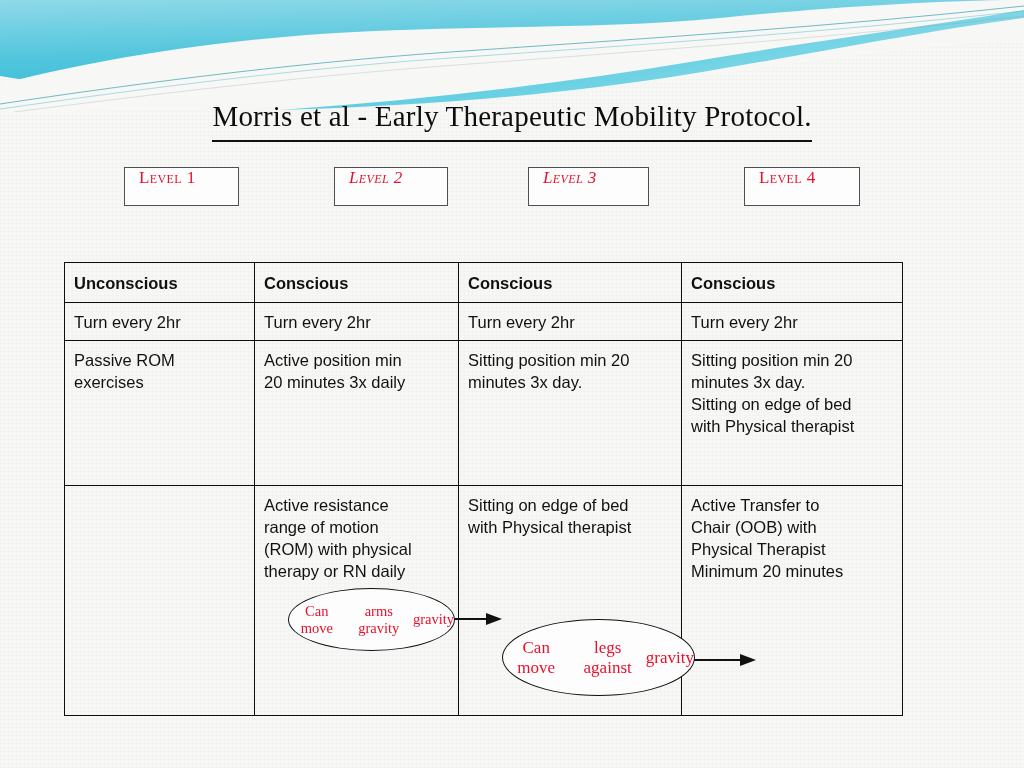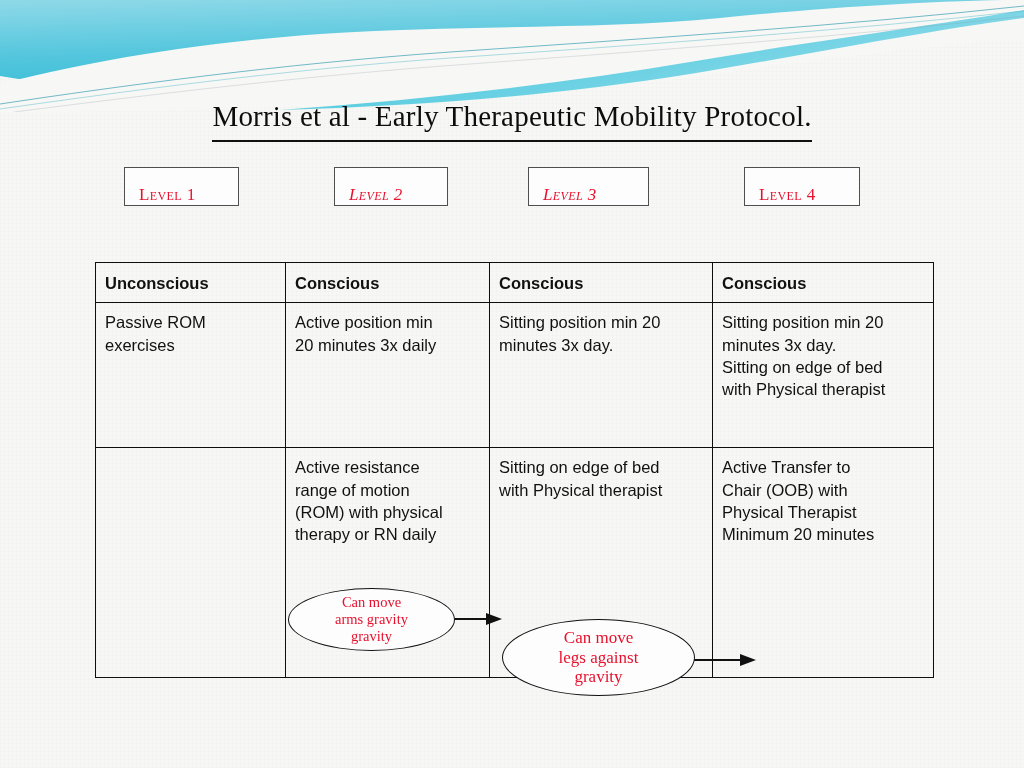--- a/index.html
+++ b/index.html
@@ -60,33 +60,33 @@
     position: absolute;
     box-sizing: border-box;
     border: 1.5px solid #4f4f4f;
     background: #fdfdfd;
     color: #e8112d;
     font-family: "Liberation Serif", serif;
     font-size: 17px;
     font-variant: small-caps;
     letter-spacing: 0.4px;
     display: flex;
-    align-items: flex-end;
+    align-items: flex-start;
     height: 39px;
     padding-left: 14px;
   }
   #level-1 { left: 124px; top: 167px; width: 115px; }
   #level-2 { left: 334px; top: 167px; width: 114px; font-style: italic; }
   #level-3 { left: 528px; top: 167px; width: 121px; font-style: italic; }
   #level-4 { left: 744px; top: 167px; width: 116px; }
 
   
   #protocol-table {
     position: absolute;
-    left: 95px;
+    left: 64px;
     top: 262px;
     width: 838px;
     border-collapse: collapse;
     table-layout: fixed;
     background: transparent;
   }
   #protocol-table td,
   #protocol-table th {
     border: 1.3px solid #0e0e0e;
     vertical-align: top;
@@ -119,21 +119,20 @@
   .callout {
     position: absolute;
     box-sizing: border-box;
     border: 1.5px solid #111;
     border-radius: 50%;
     background: #fdfdfd;
     color: #e8112d;
     font-family: "Liberation Serif", serif;
     text-align: center;
     display: flex;
-    flex-direction: column;
     align-items: center;
     justify-content: center;
     line-height: 1.16;
   }
   #callout-arms {
     left: 288px;
     top: 588px;
     width: 167px;
     height: 63px;
     font-size: 14.5px;
@@ -215,20 +214,34 @@
     </colgroup>
     <thead>
       <tr>
         <th>Unconscious</th>
         <th>Conscious</th>
         <th>Conscious</th>
         <th>Conscious</th>
       </tr>
     </thead>
     <tbody>
+      <tr class="row-turn">
+        <td class="cell-lines">
+            <span>Turn every 2hr</span>
+          </td>
+        <td class="cell-lines">
+            <span>Turn every 2hr</span>
+          </td>
+        <td class="cell-lines">
+            <span>Turn every 2hr</span>
+          </td>
+        <td class="cell-lines">
+            <span>Turn every 2hr</span>
+          </td>
+      </tr>
       <tr class="row-sit">
         <td class="cell-lines">
             <span>Passive ROM</span>
             <span>exercises</span>
           </td>
         <td class="cell-lines">
             <span> Active position min</span>
             <span>20 minutes 3x daily</span>
           </td>
         <td class="cell-lines">

